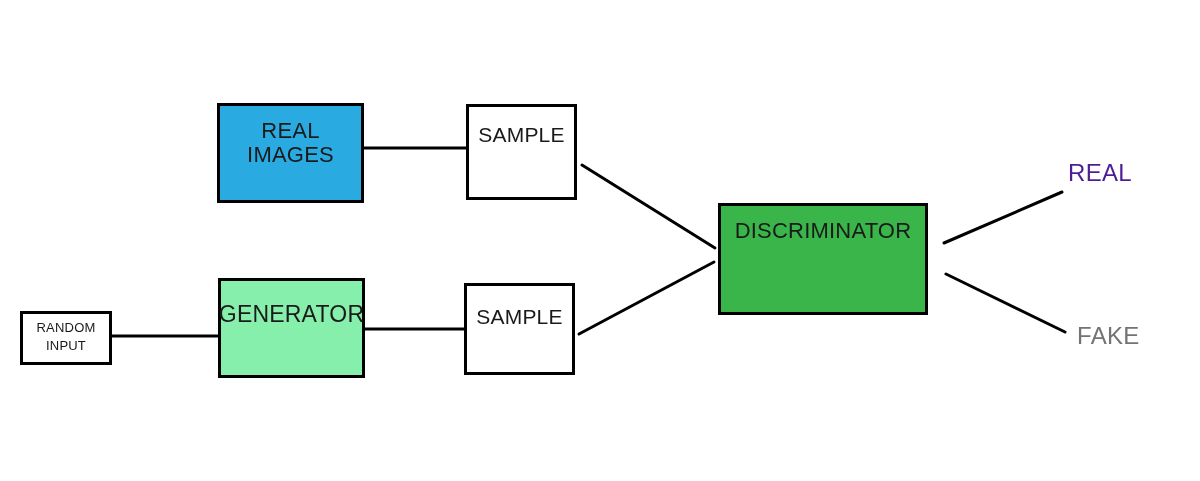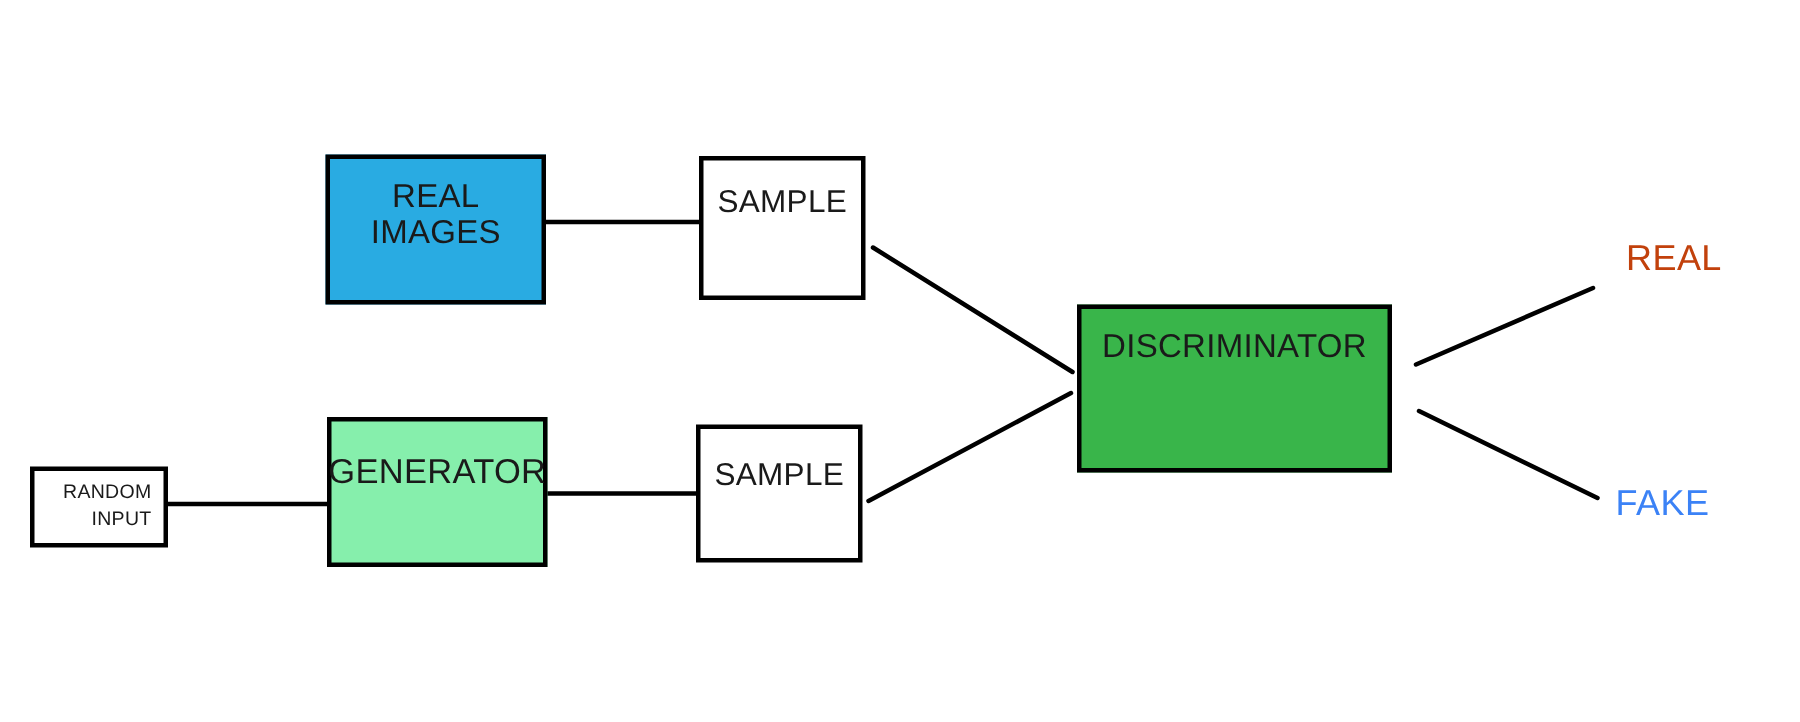--- a/index.html
+++ b/index.html
@@ -39,21 +39,21 @@
     color: #1a1a1a;
   }
   .node .lbl {
     display: block;
     line-height: 1.1;
     letter-spacing: 0.2px;
   }
   .node-real-images   { left: 217px; top: 103px; width: 147px; height: 100px; font-size: 22px; padding-bottom: 20px; }
   .node-sample-top    { left: 466px; top: 104px; width: 111px; height:  96px; font-size: 21px; padding-bottom: 34px; }
   .node-random-input  { left:  20px; top: 311px; width:  92px; height:  54px; font-size: 13px; padding-bottom: 2px; }
-  .node-random-input .lbl { width: 70px; line-height: 1.4; text-align: right; }
+  .node-random-input .lbl { width: 70px; line-height: 1.4; }
   .node-generator     { left: 218px; top: 278px; width: 147px; height: 100px; font-size: 23px; padding-bottom: 26px; }
   .node-sample-bottom { left: 464px; top: 283px; width: 111px; height:  92px; font-size: 21px; padding-bottom: 24px; }
   .node-discriminator { left: 718px; top: 203px; width: 210px; height: 112px; font-size: 22px; padding-bottom: 55px; }
   .out-label {
     position: absolute;
     font-size: 24px;
     line-height: 1;
     letter-spacing: 0.3px;
   }
   .out-real { left: 1068px; top: 161px; }
@@ -91,17 +91,17 @@
   </div>
 
   <div class="node node-sample-bottom" style="background-color: rgb(255, 255, 255);">
     <span class="lbl">SAMPLE</span>
   </div>
 
   <div class="node node-discriminator" style="background-color: rgb(57, 181, 74);">
     <span class="lbl">DISCRIMINATOR</span>
   </div>
 
-  <div class="out-label out-real" style="color: #c2410c; margin-left: 16px;">REAL</div>
+  <div class="out-label out-real" style="color: #4c1d95;">REAL</div>
 
-  <div class="out-label out-fake" style="color: #3b82f6;">FAKE</div>
+  <div class="out-label out-fake" style="color: #737373;">FAKE</div>
 
 </div>
 
 </body></html>

